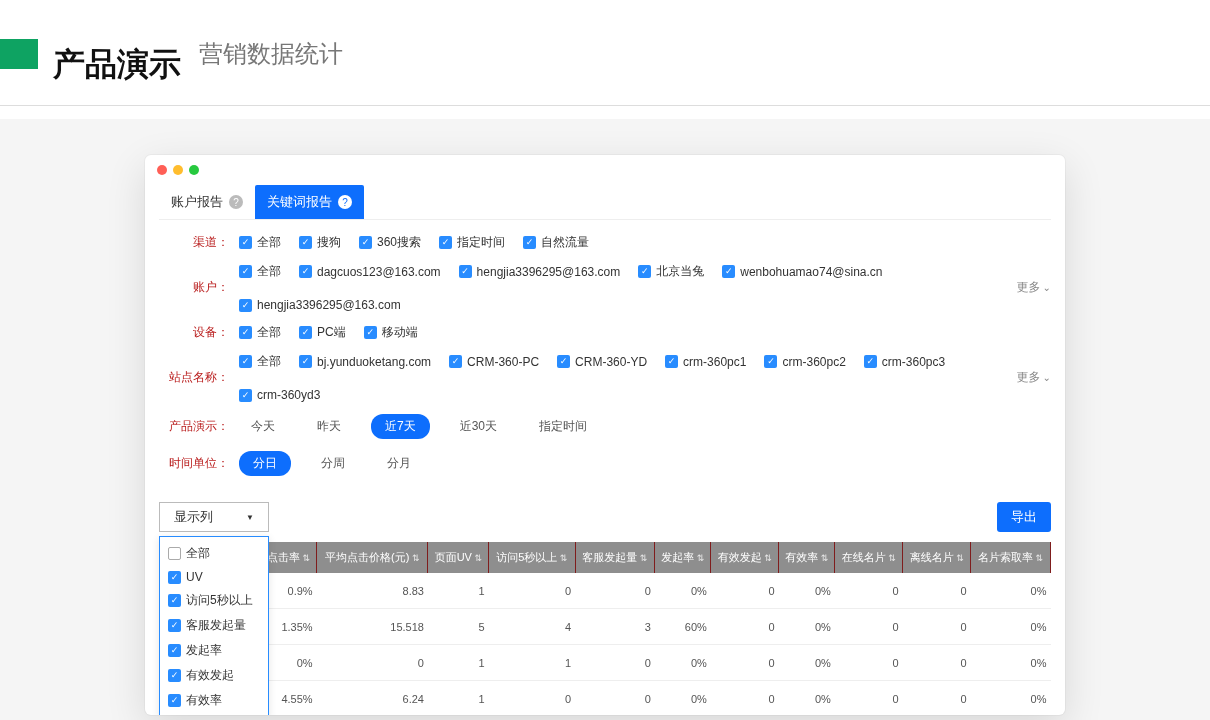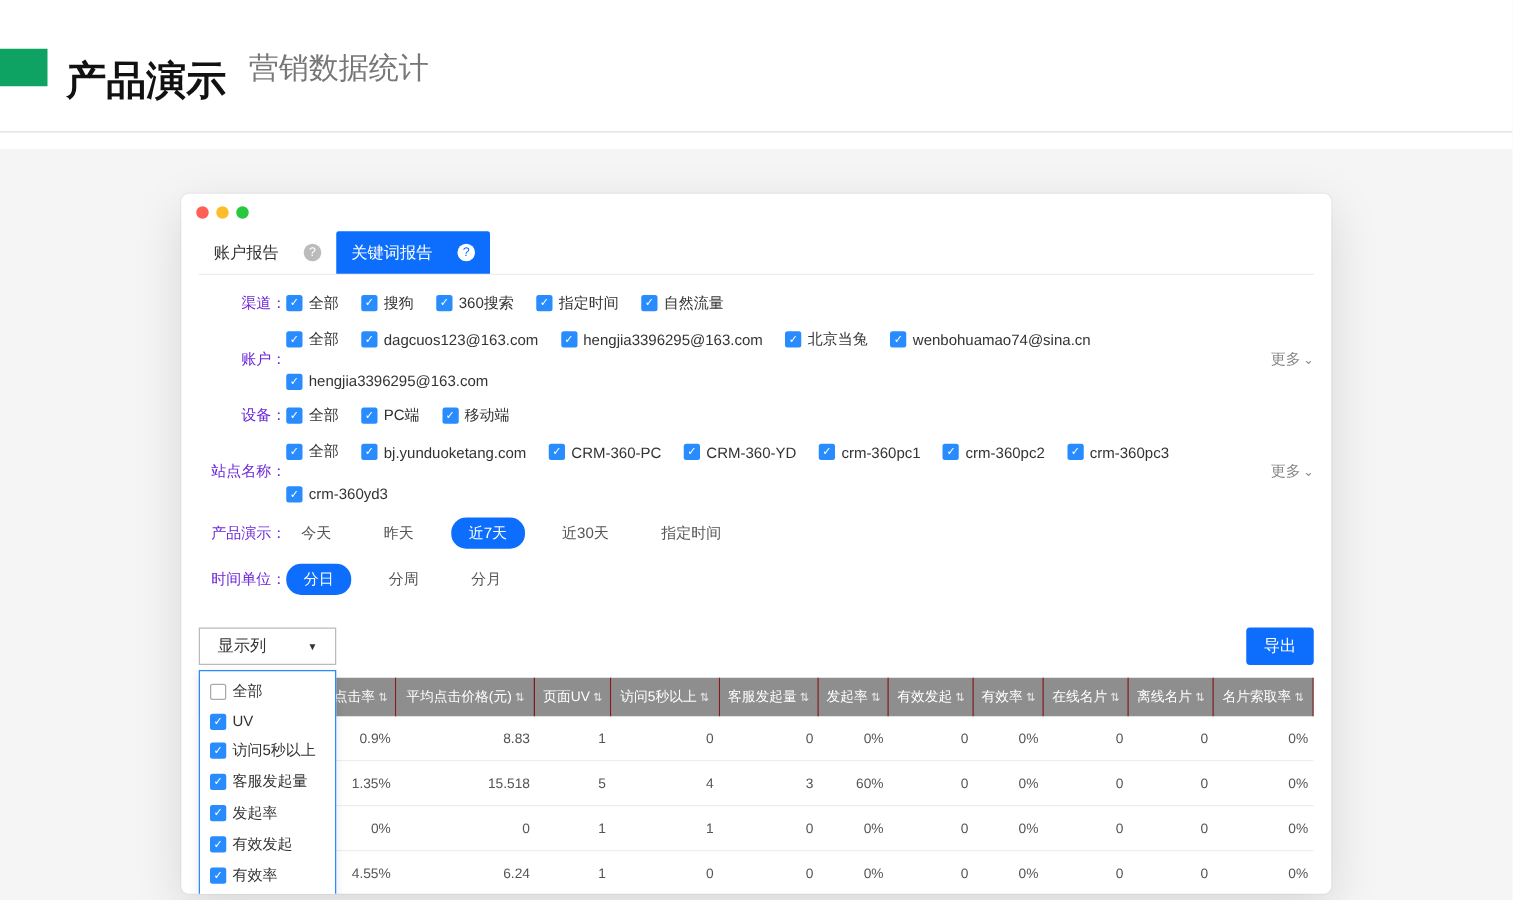--- a/index.html
+++ b/index.html
@@ -18,29 +18,29 @@
 .browser-bar { height: 30px; display: flex; align-items: center; padding-left: 12px; gap: 6px; }
 .tl-dot { width: 10px; height: 10px; border-radius: 50%; }
 .tl-dot.r { background: #ff5f56; }
 .tl-dot.y { background: #ffbd2e; }
 .tl-dot.g { background: #27c93f; }
 
 .panel { padding: 0 14px 10px 14px; font-size: 12px; color: #333; }
 
 
 .tabs { display: flex; border-bottom: 1px solid #eee; margin-bottom: 8px; }
-.tab { padding: 8px 12px; font-size: 13px; color: #333; display: flex; align-items: center; gap: 20px; cursor: pointer; }
+.tab { padding: 8px 12px; font-size: 13px; color: #333; display: flex; align-items: center; gap: 6px; cursor: pointer; }
 .tab.active { background: #0d6efd; color: #fff; border-radius: 2px 2px 0 0; }
 .help-ic { display: inline-flex; width: 14px; height: 14px; border-radius: 50%; background: #0d6efd; color: #fff; font-size: 10px; align-items: center; justify-content: center; }
 .tab .help-ic { background: #bbb; }
 .tab.active .help-ic { background: #fff; color: #0d6efd; }
 
 
 .filter-row { display: flex; align-items: center; padding: 6px 0; font-size: 12px; }
-.filter-label { width: 70px; text-align: right; color: #6d28d9; white-space: nowrap; }
+.filter-label { width: 70px; text-align: right; color: #b91c1c; margin-right: 10px; white-space: nowrap; }
 .filter-opts { display: flex; flex-wrap: wrap; align-items: center; gap: 18px; flex: 1; }
 .cb-opt { display: flex; align-items: center; gap: 5px; color: #333; font-size: 12px; cursor: pointer; white-space: nowrap; }
 .cb { width: 13px; height: 13px; border-radius: 2px; background: #288cff; display: inline-flex; align-items: center; justify-content: center; }
 .cb::after { content: "✓"; color: #fff; font-size: 9px; line-height: 1; }
 .more-link { color: #888; font-size: 12px; cursor: pointer; display: flex; align-items: center; gap: 2px; }
 .more-link::after { content: "⌄"; font-size: 10px; }
 
 .time-opt { color: #555; padding: 4px 12px; cursor: pointer; font-size: 12px; text-align: center; }
 .time-opt.sel { background: #0d6efd; color: #fff; border-radius: 12px; padding: 4px 14px; }
 

